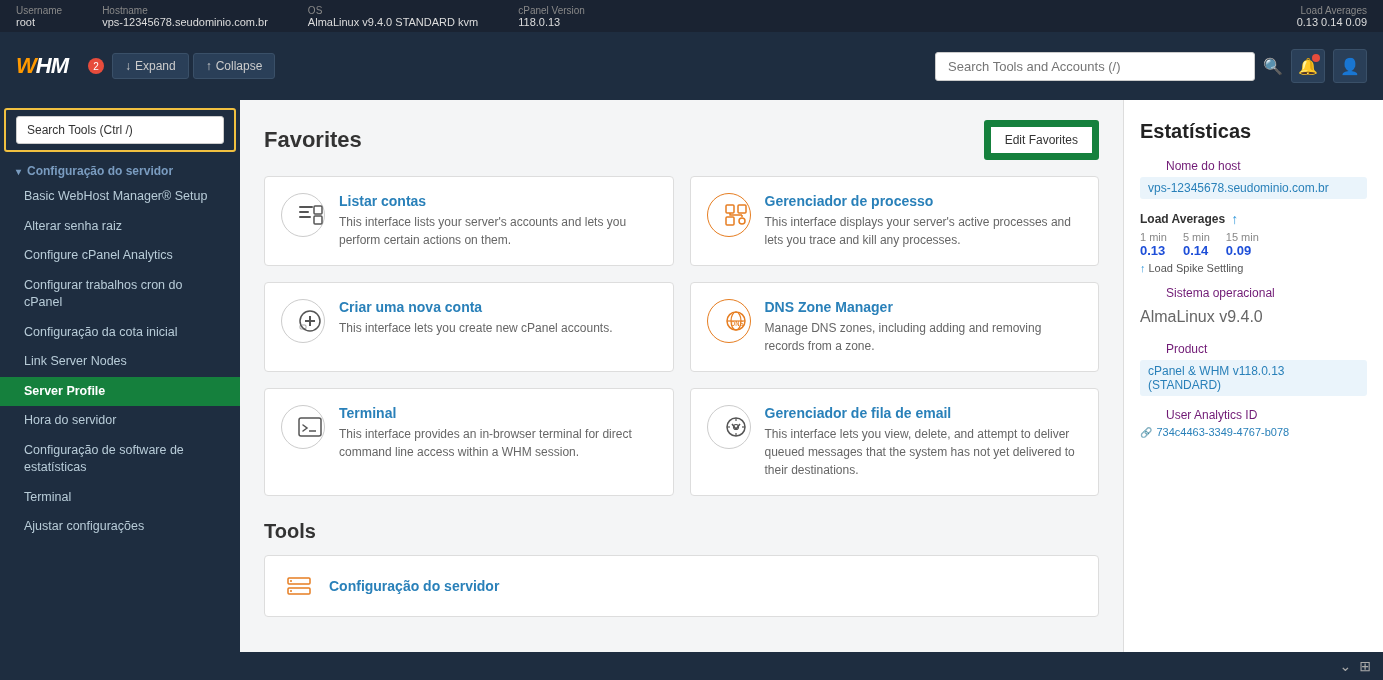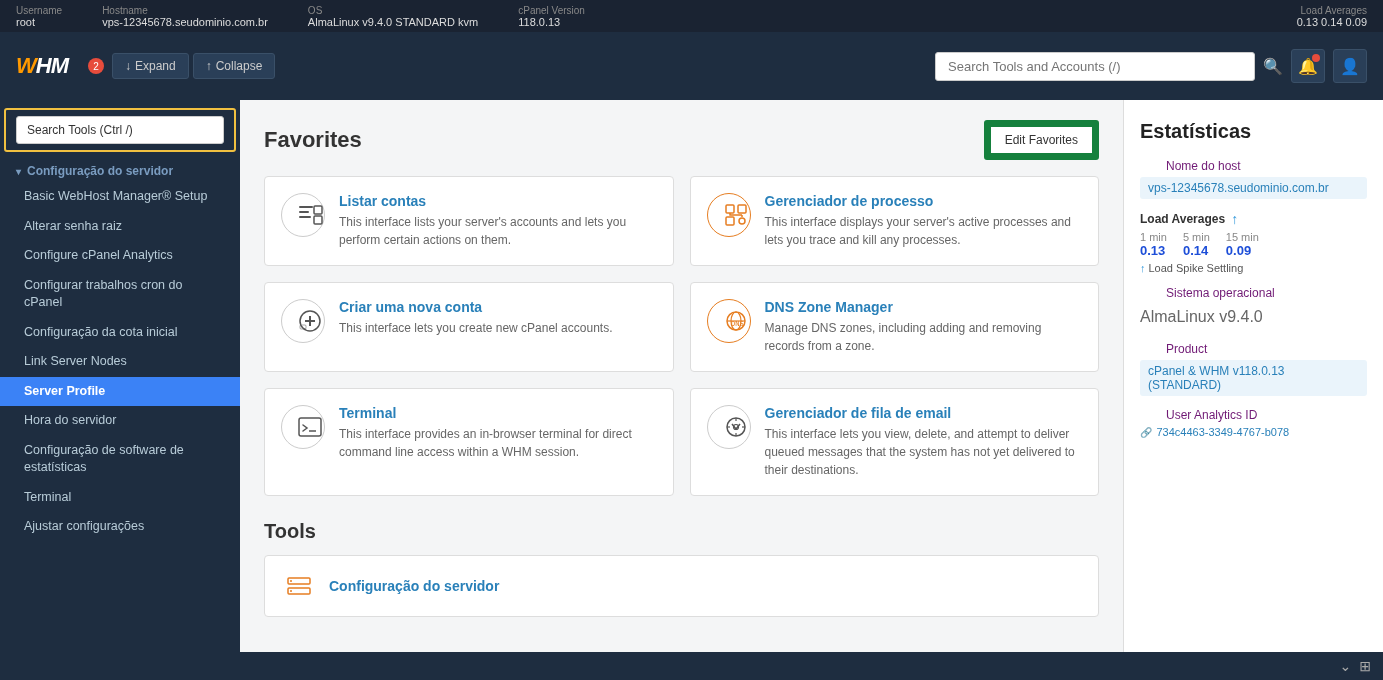--- a/index.html
+++ b/index.html
@@ -156,21 +156,21 @@
       cursor: pointer;
     }
     .sidebar-section-header .chevron { font-size: 10px; }
     .sidebar-item {
       color: #b8ccd8;
       font-size: 12.5px;
       padding: 6px 16px 6px 24px;
       cursor: pointer;
       line-height: 1.4;
     }
-    .sidebar-item.active { color: #fff; background: #3b82f6; }
+    .sidebar-item.active { color: #fff; background: #15803d; }
     .sidebar-item.highlighted { color: #fff; font-weight: 600; }
 
     
     .content {
       flex: 1;
       overflow-y: auto;
       padding: 20px 24px;
       background: #f4f5f6;
     }
 

